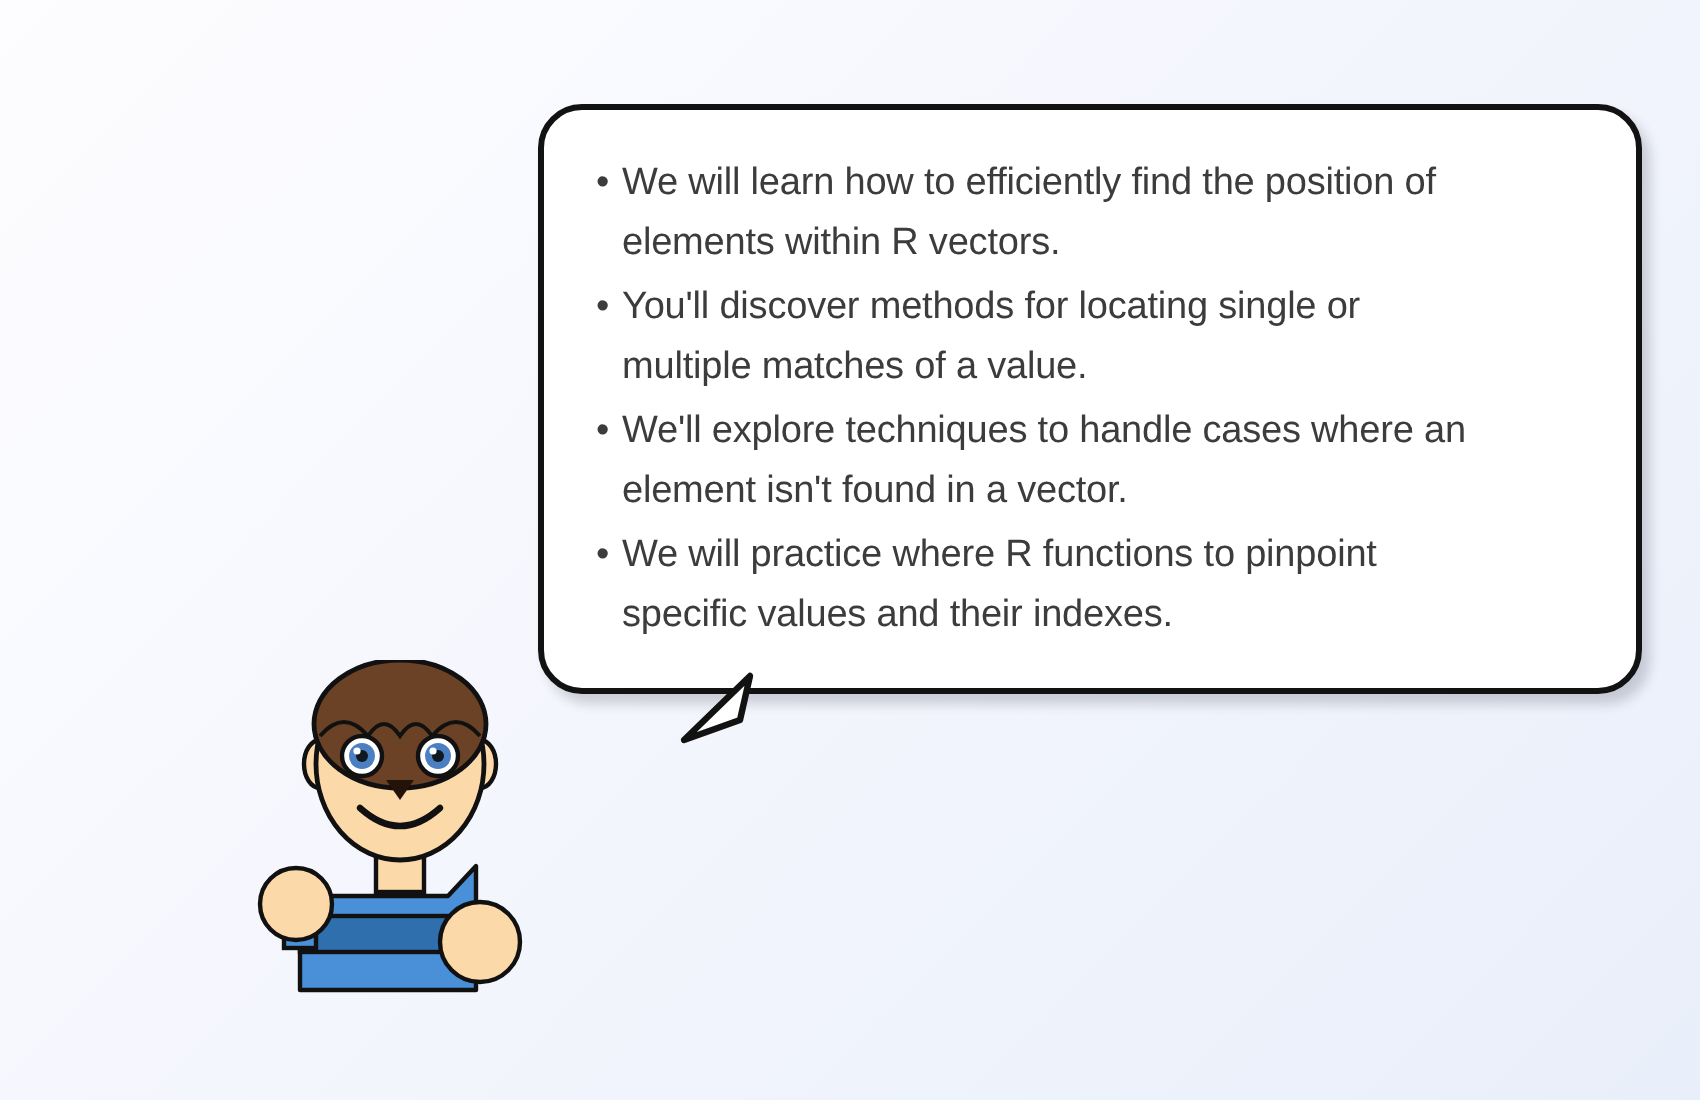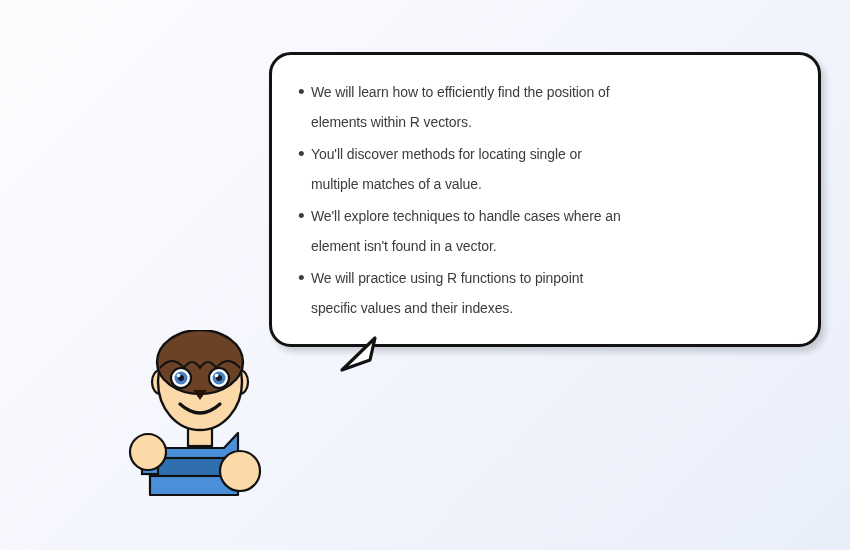--- a/index.html
+++ b/index.html
@@ -51,21 +51,21 @@
     flex: 0 0 auto;
     width: 13px;
     color: #3c3c3c;
     font-size: 19px;
     line-height: 30px;
     text-align: left;
   }
   .bullet-text {
     flex: 1 1 auto;
     color: #3c3c3c;
-    font-size: 14px;
+    font-size: 19px;
     line-height: 30px;
     letter-spacing: -0.1px;
     white-space: pre-line;
   }
 
   
   #bubble-tail {
     position: absolute;
     left: 330px;
     top: 330px;
@@ -103,21 +103,21 @@
       </div>
 
       <div class="bullet-row">
         <span class="bullet-mark">•</span>
         <span class="bullet-text">We'll explore techniques to handle cases where an
 element isn't found in a vector.</span>
       </div>
 
       <div class="bullet-row">
         <span class="bullet-mark">•</span>
-        <span class="bullet-text">We will practice using R functions to pinpoint
+        <span class="bullet-text">We will practice where R functions to pinpoint
 specific values and their indexes.</span>
       </div>
 
     </div>
   </div>
 
   <svg id="bubble-tail" viewBox="0 0 60 50">
     <polygon points="45,8 40,30 12,40" fill="#ffffff" stroke="#121212" stroke-width="3.2" stroke-linejoin="round"></polygon>
   </svg>
 

